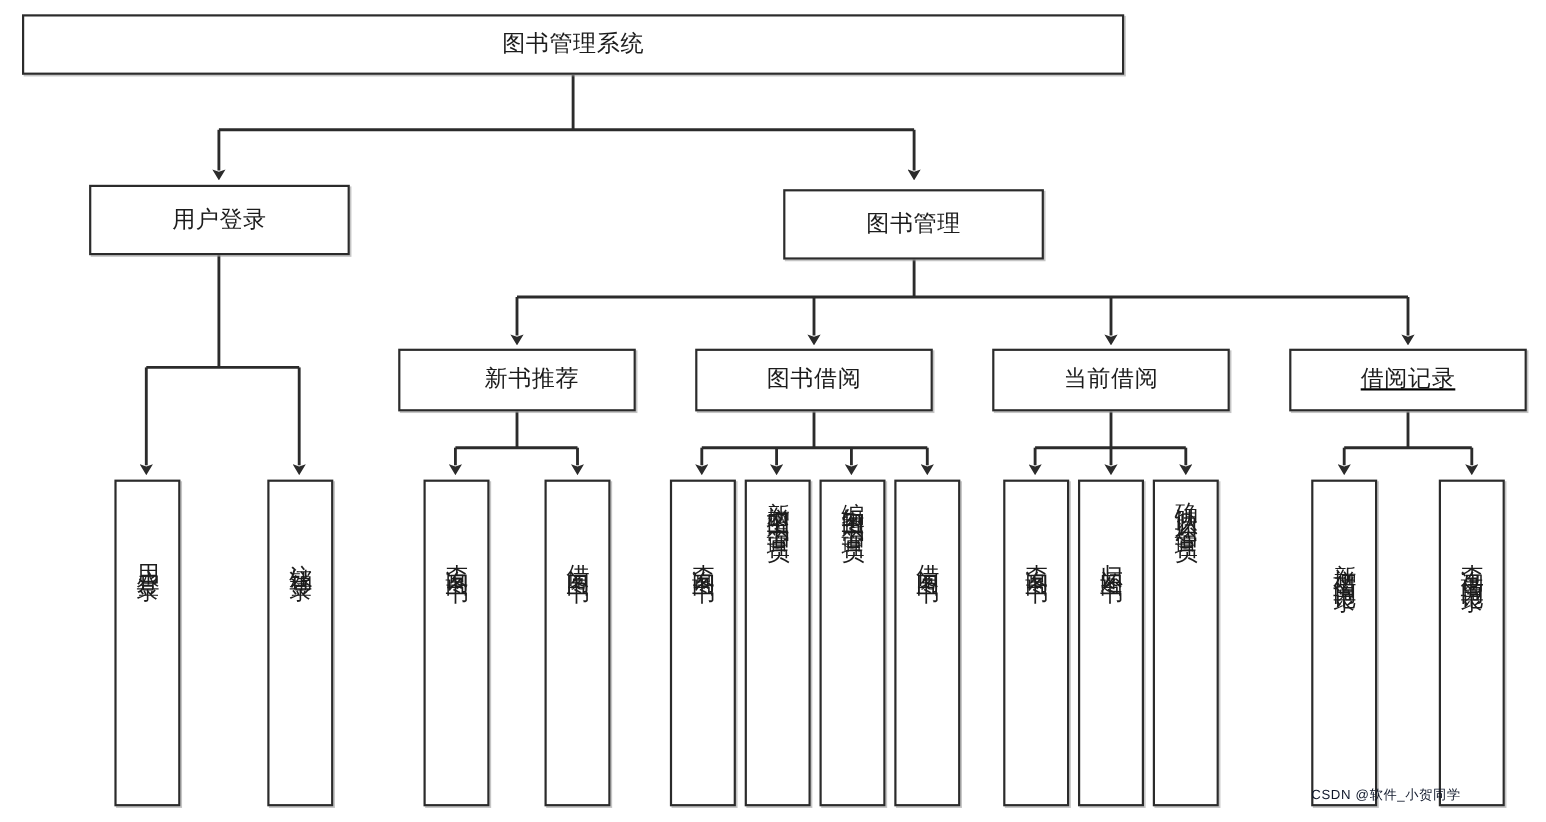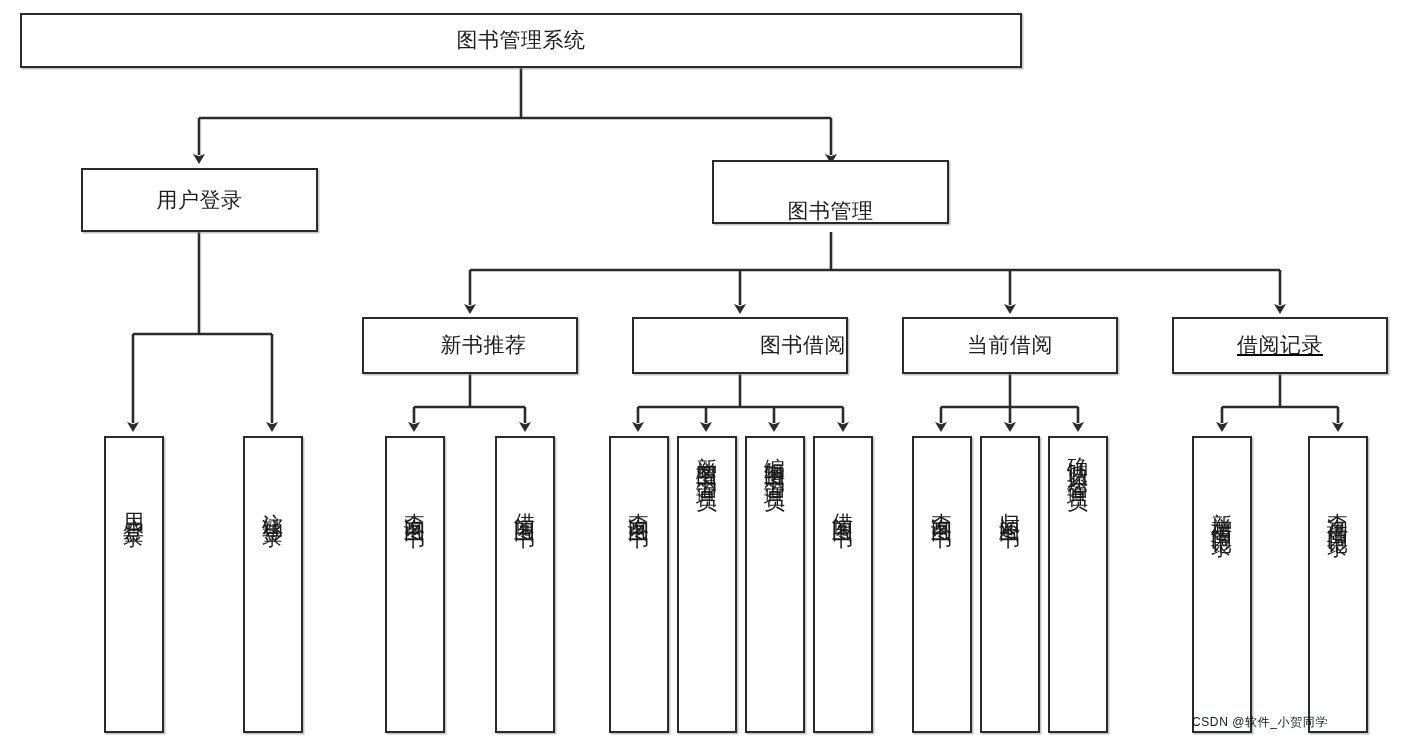--- a/index.html
+++ b/index.html
@@ -126,28 +126,28 @@
     </g>
   </svg>
 
   <div class="node-box" style="left:20px; top:13px; width:1002px; height:55px;">
     <span class="node-label">图书管理系统</span>
   </div>
 
   <div class="node-box" style="left:81px; top:168px; width:237px; height:64px;">
     <span class="node-label">用户登录</span>
   </div>
-  <div class="node-box" style="left:712px; top:160px; width:237px; height:64px;align-items:flex-end;">
+  <div class="node-box" style="left:712px; top:172px; width:237px; height:64px;">
     <span class="node-label">图书管理</span>
   </div>
 
   <div class="node-box" style="left:362px; top:317px; width:216px; height:57px;padding-left:27px;">
     <span class="node-label">新书推荐</span>
   </div>
-  <div class="node-box" style="left:632px; top:317px; width:216px; height:57px;justify-content:flex-end;">
+  <div class="node-box" style="left:632px; top:317px; width:216px; height:57px;">
     <span class="node-label">图书借阅</span>
   </div>
   <div class="node-box" style="left:902px; top:317px; width:216px; height:57px;text-align:center;">
     <span class="node-label">当前借阅</span>
   </div>
   <div class="node-box" style="left:1172px; top:317px; width:216px; height:57px;text-decoration:underline;">
     <span class="node-label">借阅记录</span>
   </div>
 
   <div class="node-box vertical midalign" style="left:104px; top:436px; width:60px; height:297px;">

